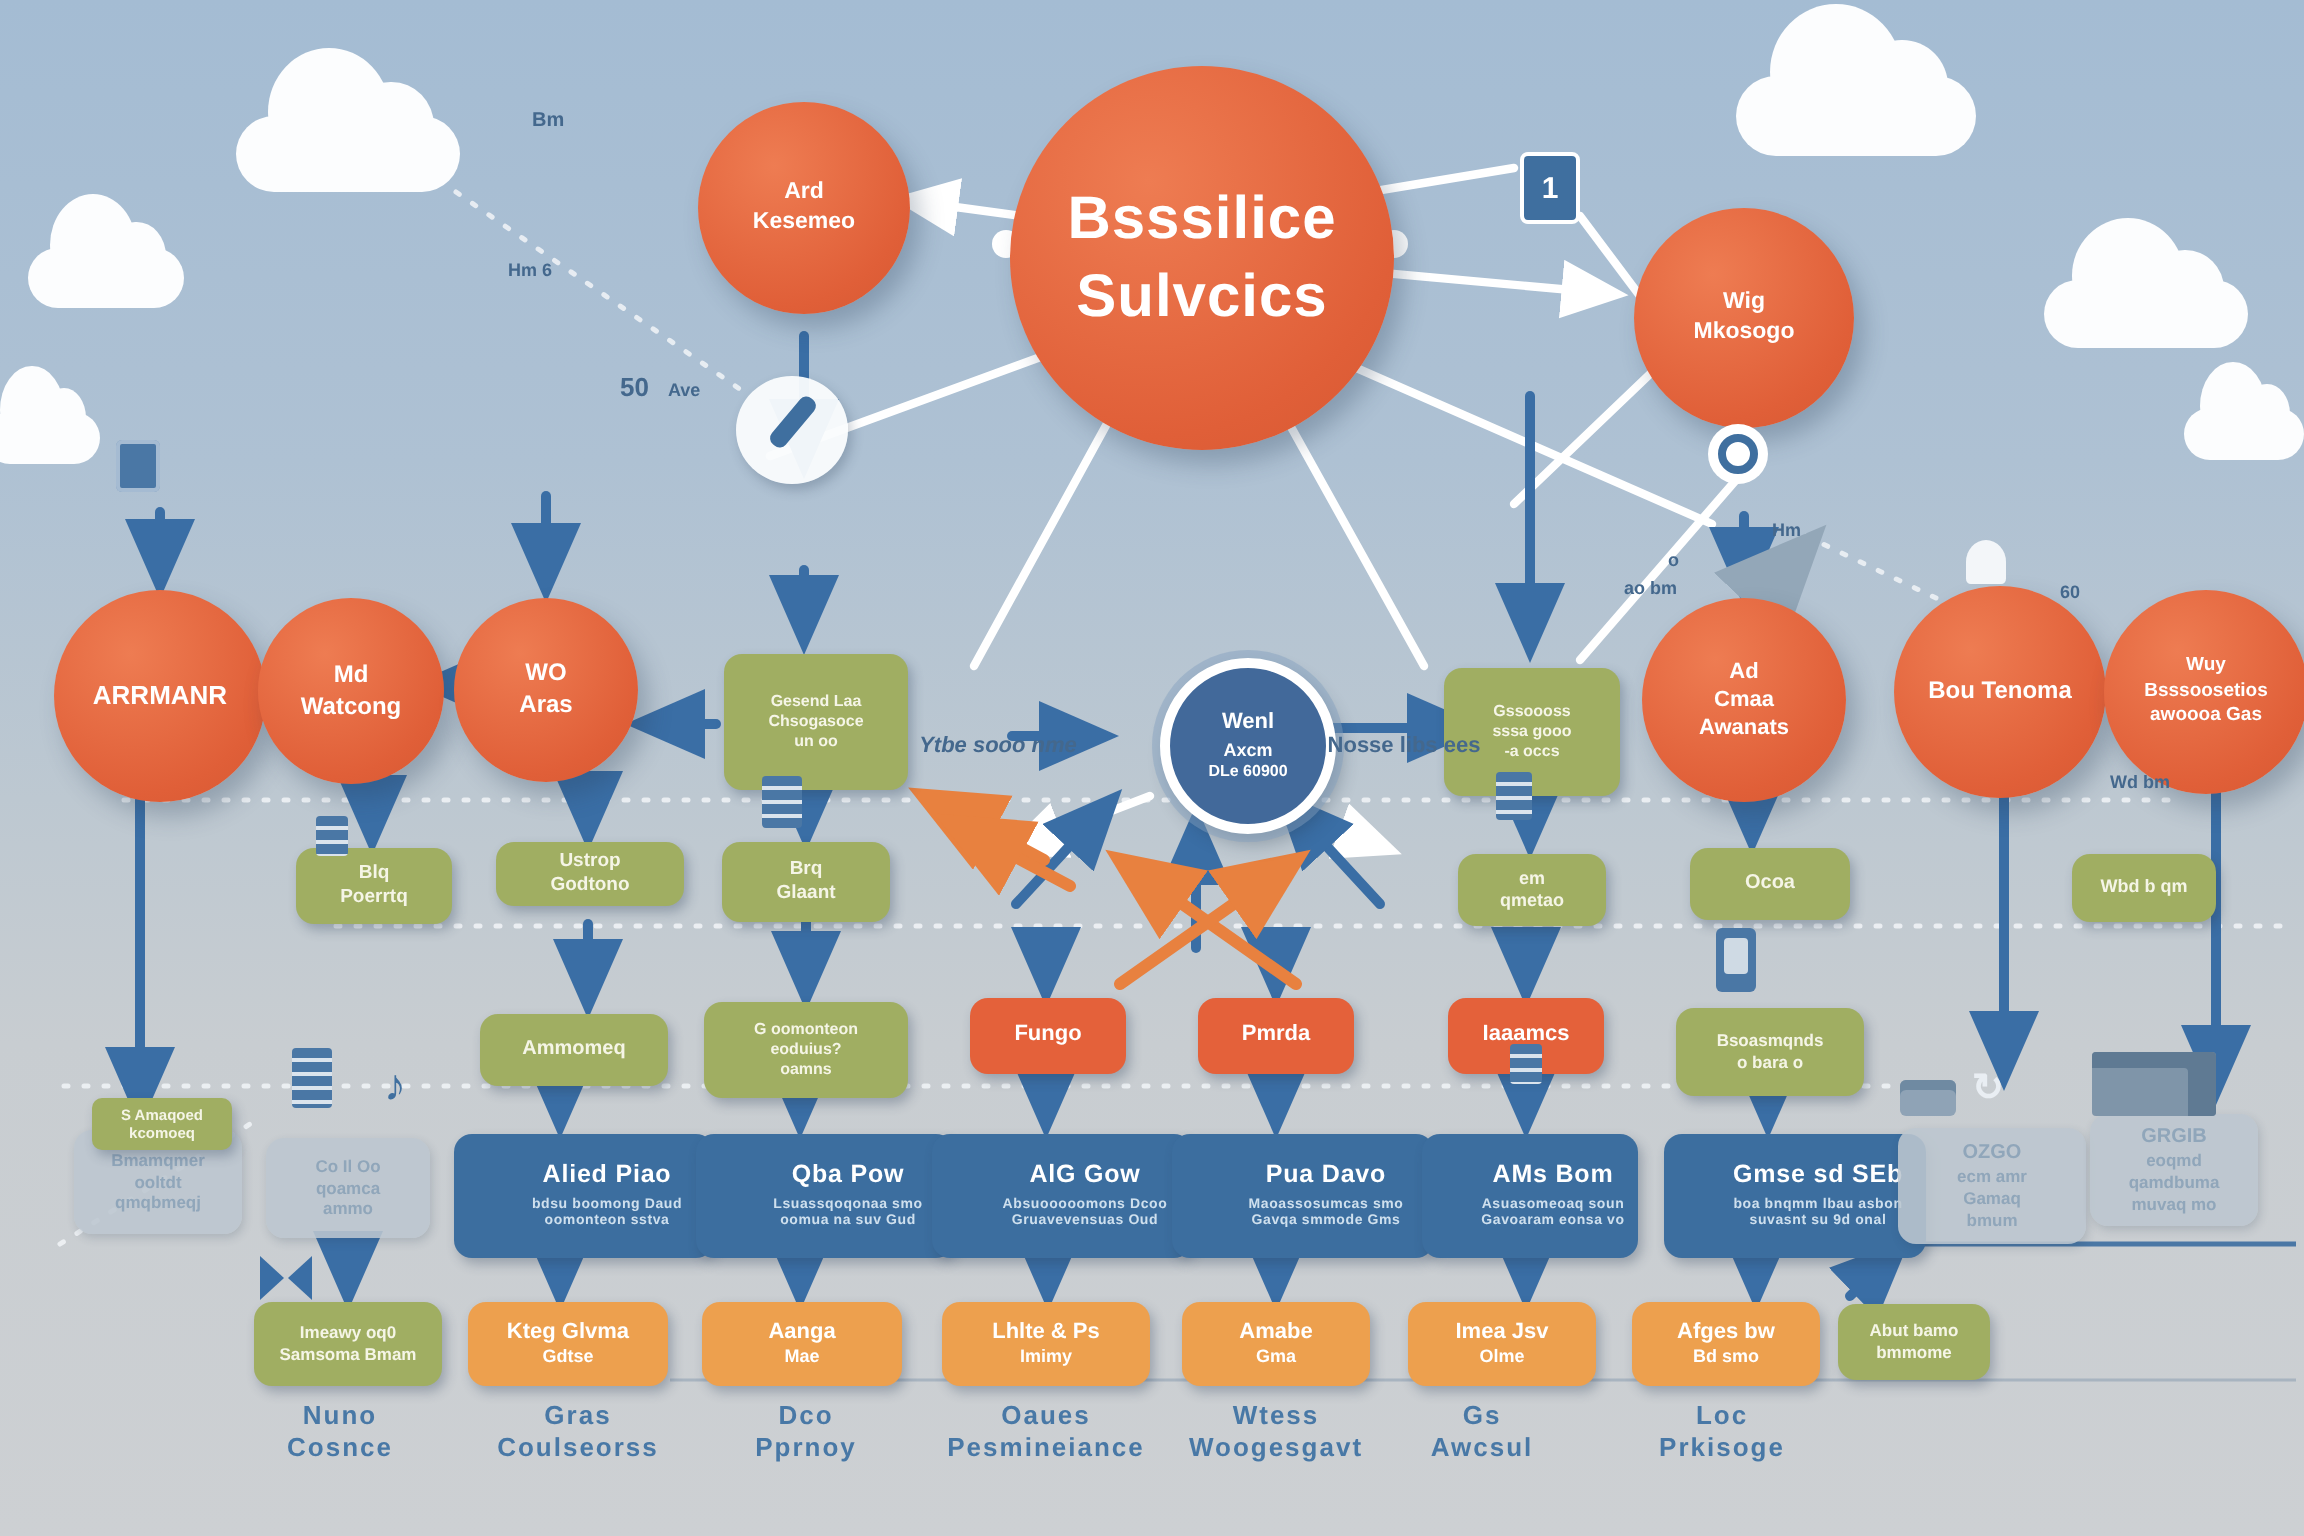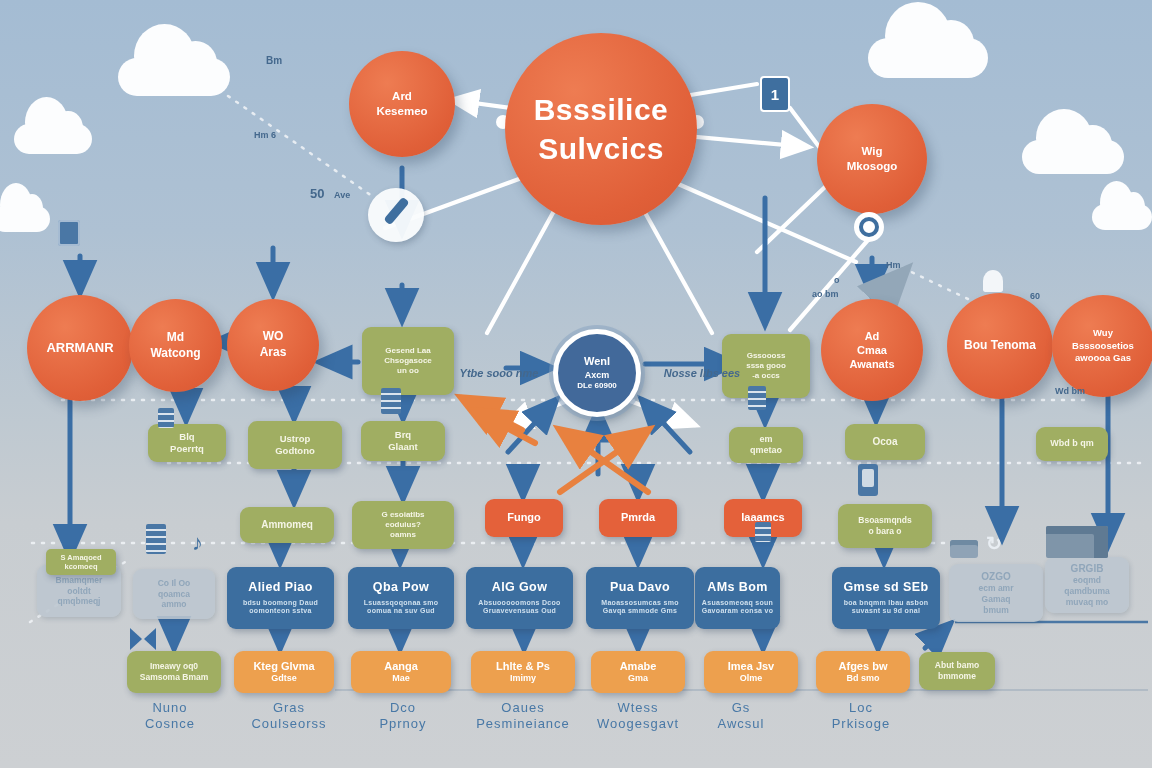--- a/index.html
+++ b/index.html
@@ -18,25 +18,25 @@
   .hub{position:absolute;border-radius:50%;background:#42699a;border:5px solid #fff;
     box-shadow:0 0 0 4px rgba(130,160,190,.45),3px 5px 9px rgba(30,50,70,.3);
     color:#fff;display:flex;flex-direction:column;align-items:center;justify-content:center;
     text-align:center;font-weight:bold;line-height:1.35;}
   .box{position:absolute;border-radius:9px;display:flex;flex-direction:column;align-items:center;
     justify-content:center;text-align:center;font-weight:bold;color:#fff;line-height:1.25;
     box-shadow:2px 3px 6px rgba(40,60,85,.3);}
   .green{background:#a0ae62;color:#f5f5e6;}
   .red{background:#e4613a;}
   .orange{background:#eda04e;}
-  .blue{background:#3c6e9f;}
+  .blue{background:#3c6e9f;padding-left:23px;}
   .grayb{background:rgba(188,198,207,.88);color:#90a6ba;box-shadow:1px 2px 5px rgba(40,60,85,.18);}
   .bb-title{font-size:12.5px;letter-spacing:.4px;margin-bottom:3px;}
   .bb-sub{font-size:7px;color:#cfe0ee;letter-spacing:.3px;}
-  .lbl{position:absolute;color:#4878a6;font-weight:normal;text-align:center;
+  .lbl{position:absolute;color:#4878a6;font-weight:bold;text-align:center;
     letter-spacing:1px;font-size:13px;line-height:1.25;}
   .tiny{position:absolute;color:#44688d;font-weight:bold;}
   .t8{font-size:8px;} .t9{font-size:9px;} .t10{font-size:10px;} .t11{font-size:11px;}
   .pagelines{background:#4a77a5 repeating-linear-gradient(180deg,rgba(255,255,255,.0) 0 5px,rgba(255,255,255,.8) 5px 7px);border-radius:2px;}
   svg{position:absolute;left:0;top:0;pointer-events:none;}
 </style>
 </head>
 <body>
 
 <div class="stage">
@@ -180,42 +180,42 @@
   </div>
   <div class="circle" style="left:947px;top:293px;width:106px;height:106px;font-size:12px;padding:0 8px;box-sizing:border-box">
     <span>Bou Tenoma</span>
   </div>
   <div class="circle" style="left:1052px;top:295px;width:102px;height:102px;font-size:9.5px">
     <span>Wuy</span>
     <span>Bsssoosetios</span>
     <span>awoooa Gas</span>
   </div>
 
-  <div class="hub" style="left:553px;top:329px;width:78px;height:78px">
+  <div class="hub" style="left:580px;top:329px;width:78px;height:78px">
     <span class="t11">Wenl</span>
     <span class="t9">Axcm</span>
     <span class="t8">DLe 60900</span>
   </div>
 
   <div class="box green" style="left:362px;top:327px;width:92px;height:68px;font-size:8px">
     <span>Gesend Laa</span>
     <span>Chsogasoce</span>
     <span>un oo</span>
   </div>
   <div class="box green" style="left:722px;top:334px;width:88px;height:64px;font-size:8px">
     <span>Gssoooss</span>
     <span>sssa gooo</span>
     <span>-a occs</span>
   </div>
 
   <div class="box green" style="left:148px;top:424px;width:78px;height:38px;font-size:9.5px">
     <span>Blq</span>
     <span>Poerrtq</span>
   </div>
-  <div class="box green" style="left:248px;top:421px;width:94px;height:48px;font-size:9.5px">
+  <div class="box green" style="left:248px;top:421px;width:94px;height:32px;font-size:9.5px">
     <span>Ustrop</span>
     <span>Godtono</span>
   </div>
   <div class="box green" style="left:361px;top:421px;width:84px;height:40px;font-size:9.5px">
     <span>Brq</span>
     <span>Glaant</span>
   </div>
   <div class="box green" style="left:729px;top:427px;width:74px;height:36px;font-size:9px">
     <span>em</span>
     <span>qmetao</span>
@@ -224,21 +224,21 @@
     <span>Ocoa</span>
   </div>
   <div class="box green" style="left:1036px;top:427px;width:72px;height:34px;font-size:9px">
     <span>Wbd b qm</span>
   </div>
 
   <div class="box green" style="left:240px;top:507px;width:94px;height:36px;font-size:10px">
     <span>Ammomeq</span>
   </div>
   <div class="box green" style="left:352px;top:501px;width:102px;height:48px;font-size:8px">
-    <span>G esoiatlbs</span>
+    <span>G oomonteon</span>
     <span>eoduius?</span>
     <span>oamns</span>
   </div>
   <div class="box red" style="left:485px;top:499px;width:78px;height:38px;font-size:11px">
     <span>Fungo</span>
   </div>
   <div class="box red" style="left:599px;top:499px;width:78px;height:38px;font-size:11px">
     <span>Pmrda</span>
   </div>
   <div class="box red" style="left:724px;top:499px;width:78px;height:38px;font-size:11px">
@@ -277,21 +277,21 @@
   <div class="box blue" style="left:466px;top:567px;width:107px;height:62px">
     <span class="bb-title">AlG Gow</span>
     <span class="bb-sub">Absuooooomons Dcoo</span>
     <span class="bb-sub">Gruavevensuas Oud</span>
   </div>
   <div class="box blue" style="left:586px;top:567px;width:108px;height:62px">
     <span class="bb-title">Pua Davo</span>
     <span class="bb-sub">Maoassosumcas smo</span>
     <span class="bb-sub">Gavqa smmode Gms</span>
   </div>
-  <div class="box blue" style="left:695px;top:567px;width:85px;height:62px">
+  <div class="box blue" style="left:711px;top:567px;width:85px;height:62px">
     <span class="bb-title">AMs Bom</span>
     <span class="bb-sub">Asuasomeoaq soun</span>
     <span class="bb-sub">Gavoaram eonsa vo</span>
   </div>
   <div class="box blue" style="left:832px;top:567px;width:108px;height:62px">
     <span class="bb-title">Gmse sd SEb</span>
     <span class="bb-sub">boa bnqmm lbau asbon</span>
     <span class="bb-sub">suvasnt su 9d onal</span>
   </div>
 
@@ -368,21 +368,21 @@
   <div class="lbl" style="left:811px;top:700px;width:100px">
     <div>Loc</div>
     <div>Prkisoge</div>
   </div>
 
   <span class="tiny t10" style="left:266px;top:55px">Bm</span>
   <span class="tiny t9" style="left:254px;top:130px">Hm 6</span>
   <span class="tiny" style="left:310px;top:186px;font-size:13px">50</span>
   <span class="tiny t9" style="left:334px;top:190px">Ave</span>
   <span class="tiny t11" style="left:445px;top:367px;width:108px;text-align:center;font-style:italic">Ytbe sooo nme</span>
-  <span class="tiny t11" style="left:646px;top:367px;width:112px;text-align:center;font-style:italic">Nosse libs ees</span>
+  <span class="tiny t11" style="left:646px;top:367px;width:112px;text-align:center;">Nosse libs ees</span>
   <span class="tiny t9" style="left:886px;top:260px">Hm</span>
   <span class="tiny t9" style="left:834px;top:275px">o</span>
   <span class="tiny t9" style="left:812px;top:289px">ao bm</span>
   <span class="tiny t9" style="left:1030px;top:291px">60</span>
   <span class="tiny t9" style="left:1055px;top:386px">Wd bm</span>
 
   <div class="abs" style="left:760px;top:76px;width:26px;height:32px;background:#3f6f9f;border:2px solid #fff;border-radius:4px;color:#fff;font-weight:bold;font-size:15px;display:flex;align-items:center;justify-content:center">
     <span>1</span>
   </div>
   <div class="abs" style="left:854px;top:212px;width:30px;height:30px;border-radius:50%;background:#fff;display:flex;align-items:center;justify-content:center">

